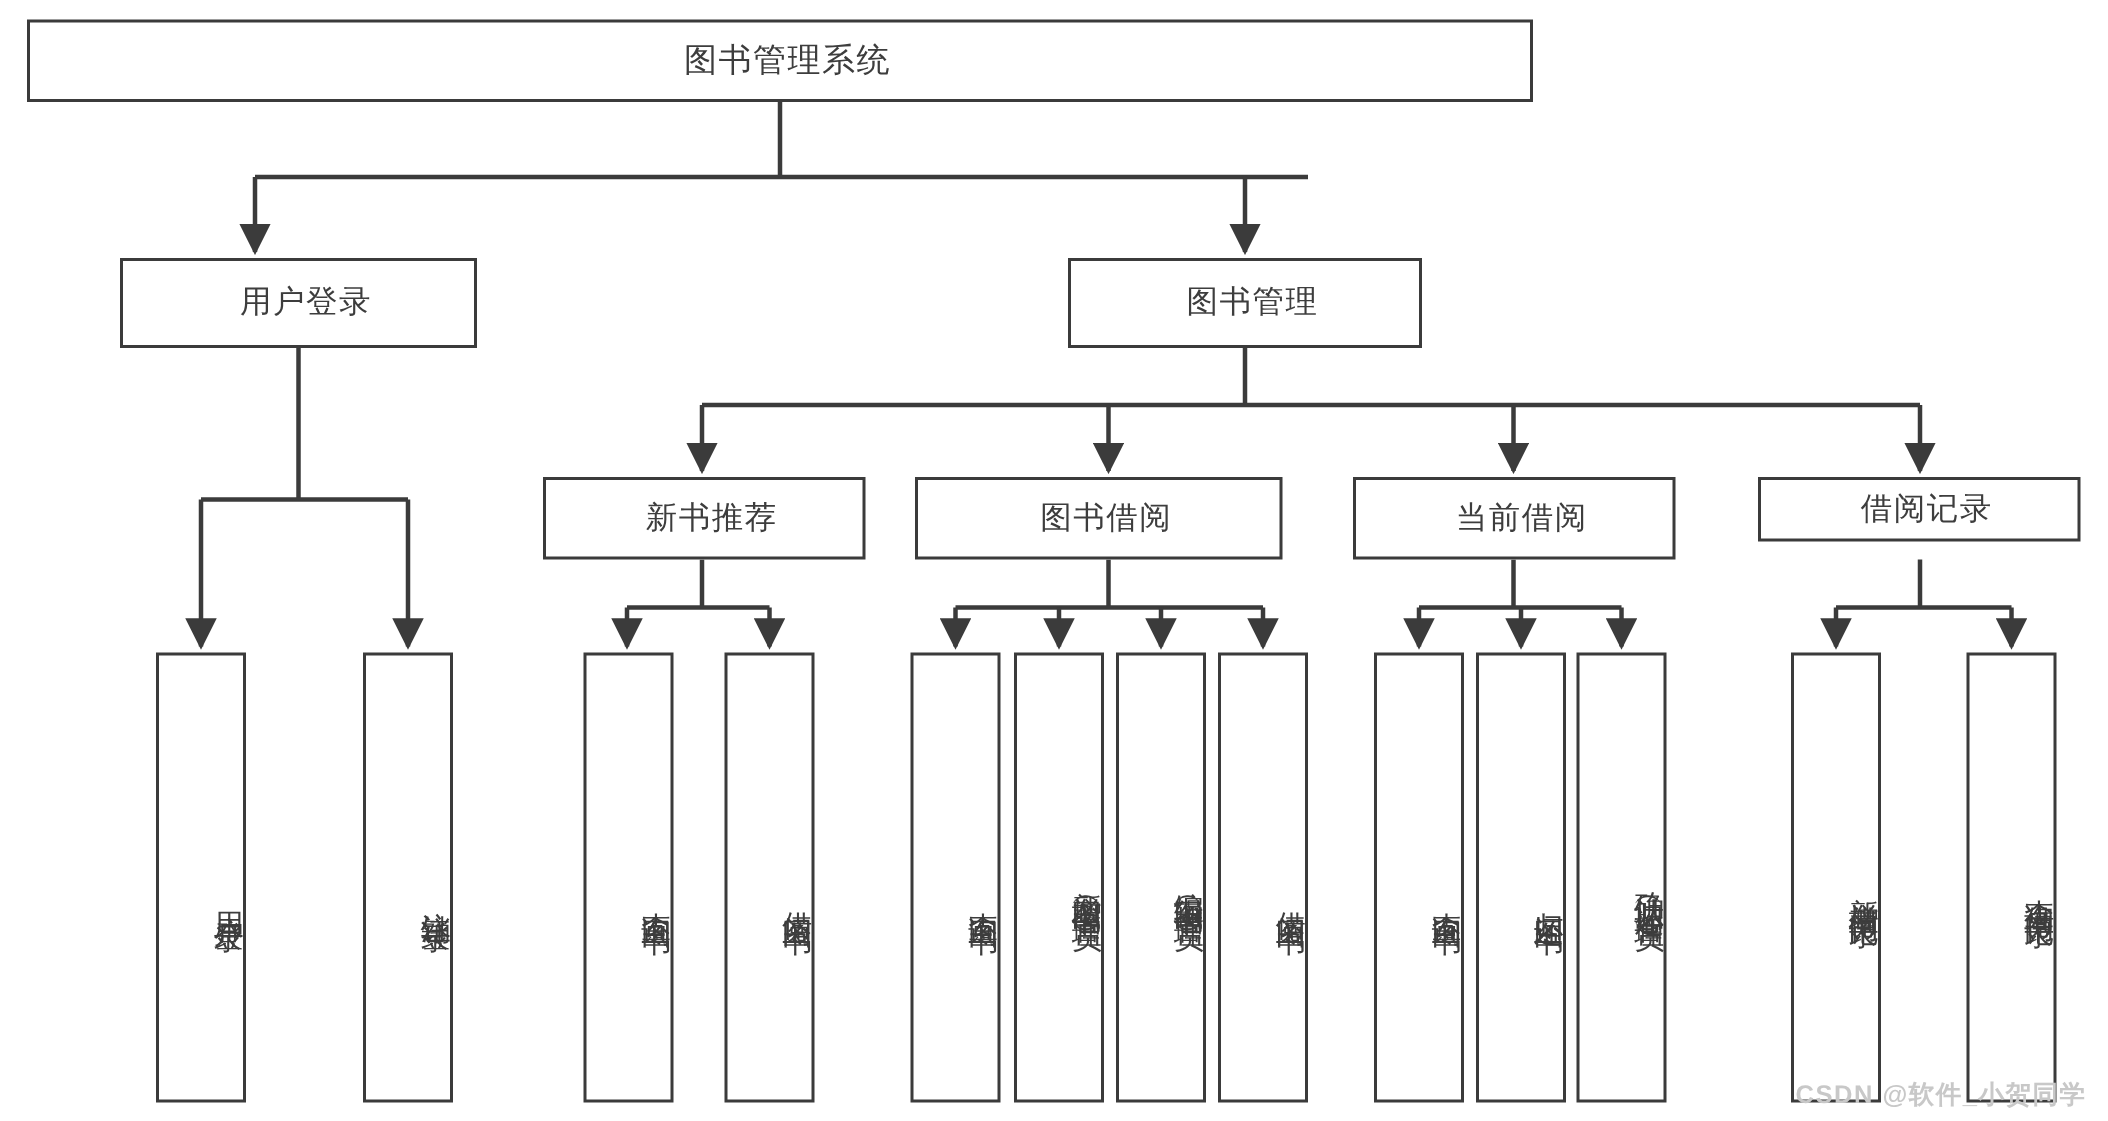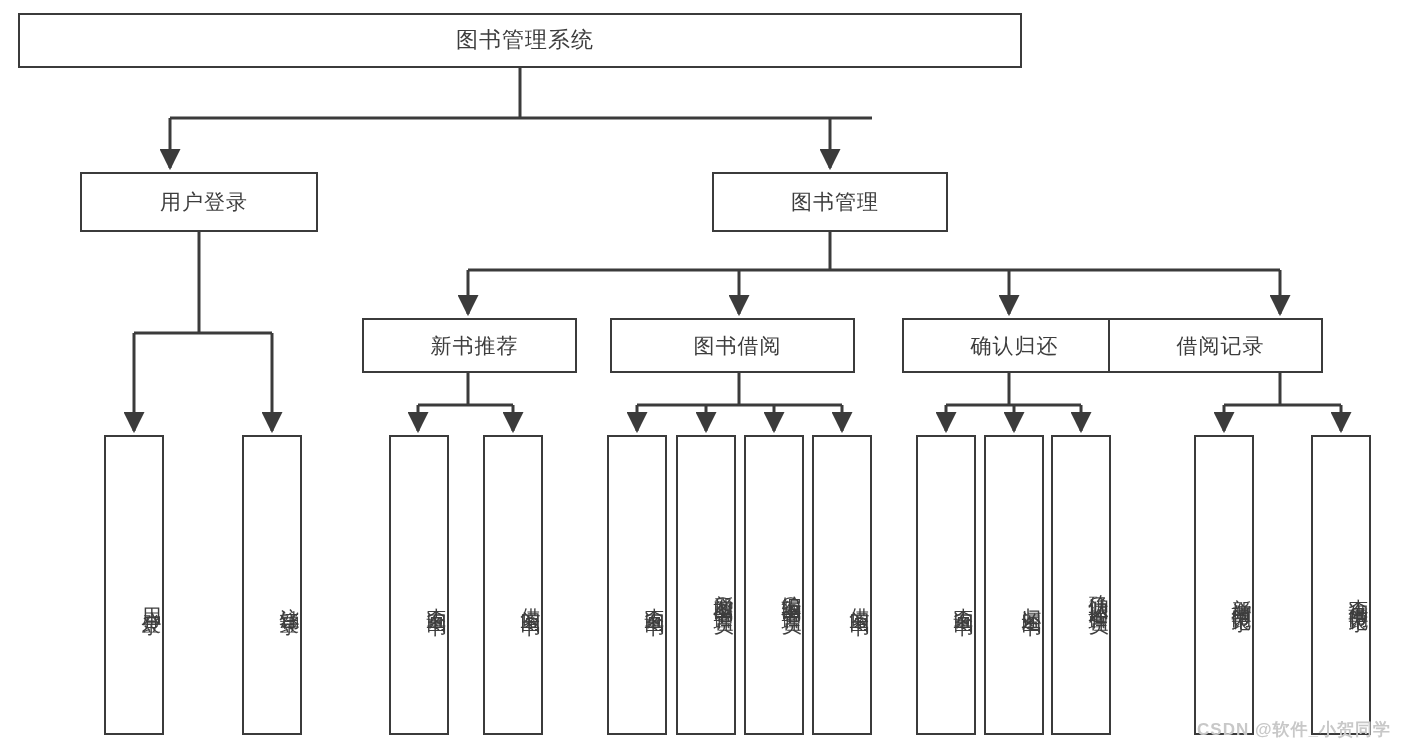--- a/index.html
+++ b/index.html
@@ -117,22 +117,22 @@
     </g>
   </svg>
 
   <div class="node h root" style="left: 18px; top: 13px; width: 1004px; height: 55px;">图书管理系统</div>
 
   <div class="node h" style="left: 80px; top: 172px; width: 238px; height: 60px;">用户登录</div>
   <div class="node h" style="left: 362px; top: 318px; width: 215px; height: 55px;">新书推荐</div>
 
   <div class="node h" style="left: 712px; top: 172px; width: 236px; height: 60px;">图书管理</div>
   <div class="node h" style="left: 610px; top: 318px; width: 245px; height: 55px;">图书借阅</div>
-  <div class="node h" style="left: 902px; top: 318px; width: 215px; height: 55px;">确认归还</div>
-  <div class="node h" style="left: 1108px; top: 318px; width: 215px; height: 55px;">借阅记录</div>
+  <div class="node h" style="left: 902px; top: 318px; width: 215px; height: 55px;">当前借阅</div>
+  <div class="node h" style="left: 1172px; top: 318px; width: 215px; height: 43px;">借阅记录</div>
 
   <div class="node v" style="left: 104px; top: 435px; width: 60px; height: 300px;">用户登录</div>
   <div class="node v" style="left: 242px; top: 435px; width: 60px; height: 300px;">注销登录</div>
   <div class="node v" style="left: 389px; top: 435px; width: 60px; height: 300px;">查询图书</div>
   <div class="node v" style="left: 483px; top: 435px; width: 60px; height: 300px;">借阅图书</div>
   <div class="node v" style="left: 607px; top: 435px; width: 60px; height: 300px;">查询图书</div>
   <div class="node v tall" style="left: 676px; top: 435px; width: 60px; height: 300px;">新增图书（管理员）</div>
   <div class="node v tall" style="left: 744px; top: 435px; width: 60px; height: 300px;">编辑图书（管理员）</div>
   <div class="node v" style="left: 812px; top: 435px; width: 60px; height: 300px;">借阅图书</div>
   <div class="node v" style="left: 916px; top: 435px; width: 60px; height: 300px;">查询图书</div>

